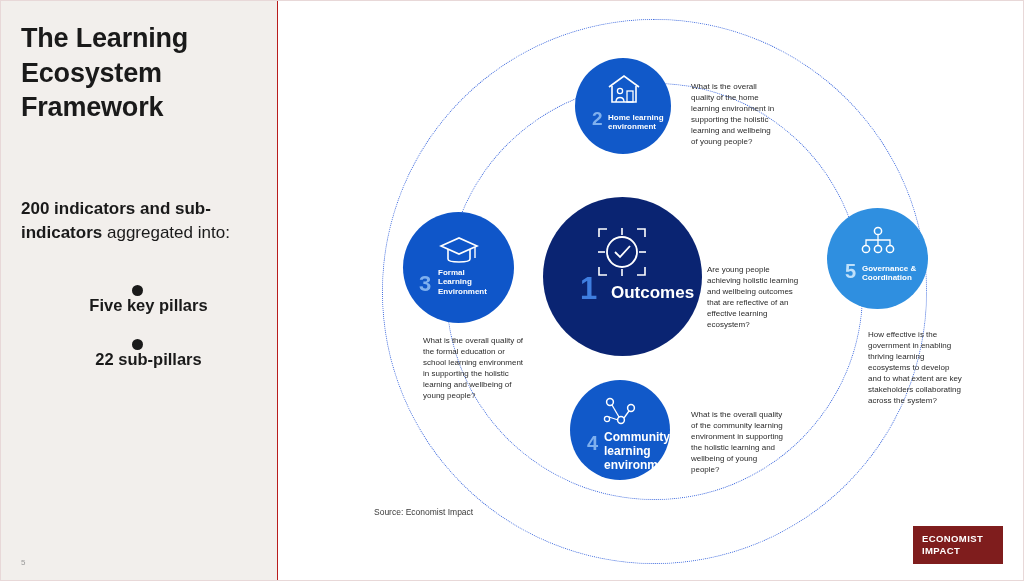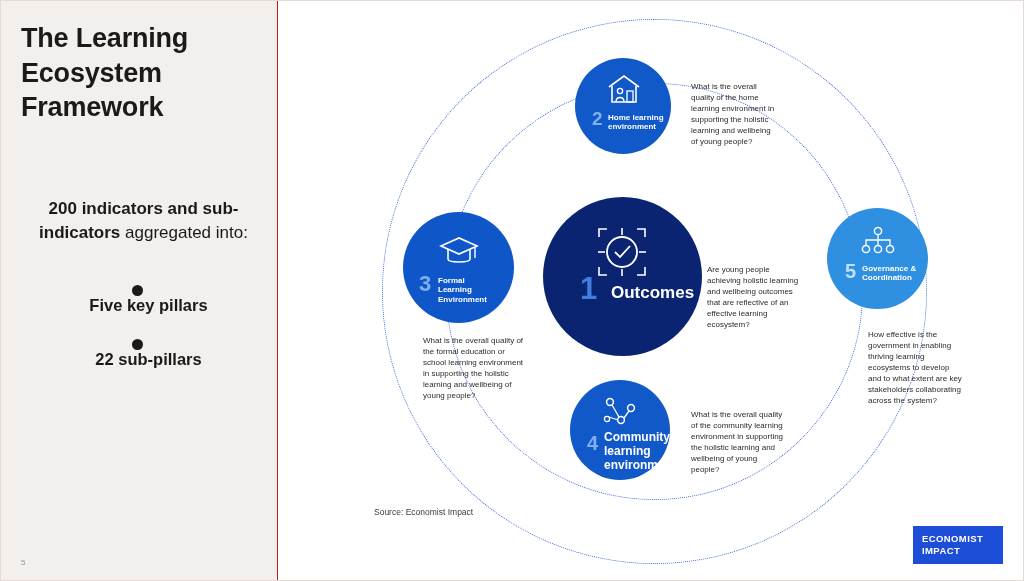--- a/index.html
+++ b/index.html
@@ -42,21 +42,20 @@
     letter-spacing: -0.2px;
   }
   #subtitle {
     position: absolute;
     left: 20px;
     top: 196px;
     width: 245px;
     font-size: 17px;
     line-height: 1.42;
     color: #1a1a1a;
-    text-align: center;
   }
   #subtitle .strong { font-weight: bold; }
   #bullets {
     position: absolute;
     left: 30px;
     top: 284px;
     width: 235px;
   }
   .bullet-row {
     display: flex;
@@ -162,21 +161,21 @@
   
   #node-3 {
     left: 125px;
     top: 211px;
     width: 111px;
     height: 111px;
     background: #0f56c9;
   }
   #node-3 .ic { left: 35px; top: 22px; }
   #node-3 .num { left: 16px; top: 61px; font-size: 22px; color: #7fb0ee; }
-  #node-3 .lbl { left: 35px; top: 64px; font-size: 8px; width: 62px; }
+  #node-3 .lbl { left: 35px; top: 56px; font-size: 8px; width: 62px; }
 
   
   #node-4 {
     left: 292px;
     top: 379px;
     width: 100px;
     height: 100px;
     background: #1159c9;
   }
   #node-4 .ic { left: 31px; top: 15px; }
@@ -214,21 +213,21 @@
     font-size: 8.5px;
     color: #3a3a3a;
   }
 
   #logo {
     position: absolute;
     right: 22px;
     bottom: 18px;
     width: 90px;
     height: 38px;
-    background: #1d4ed8;
+    background: #7f1d1d;
     color: #ffffff;
     font-size: 9.5px;
     font-weight: bold;
     line-height: 1.28;
     letter-spacing: 0.4px;
     display: flex;
     flex-direction: column;
     justify-content: center;
     padding-left: 9px;
     box-sizing: border-box;

